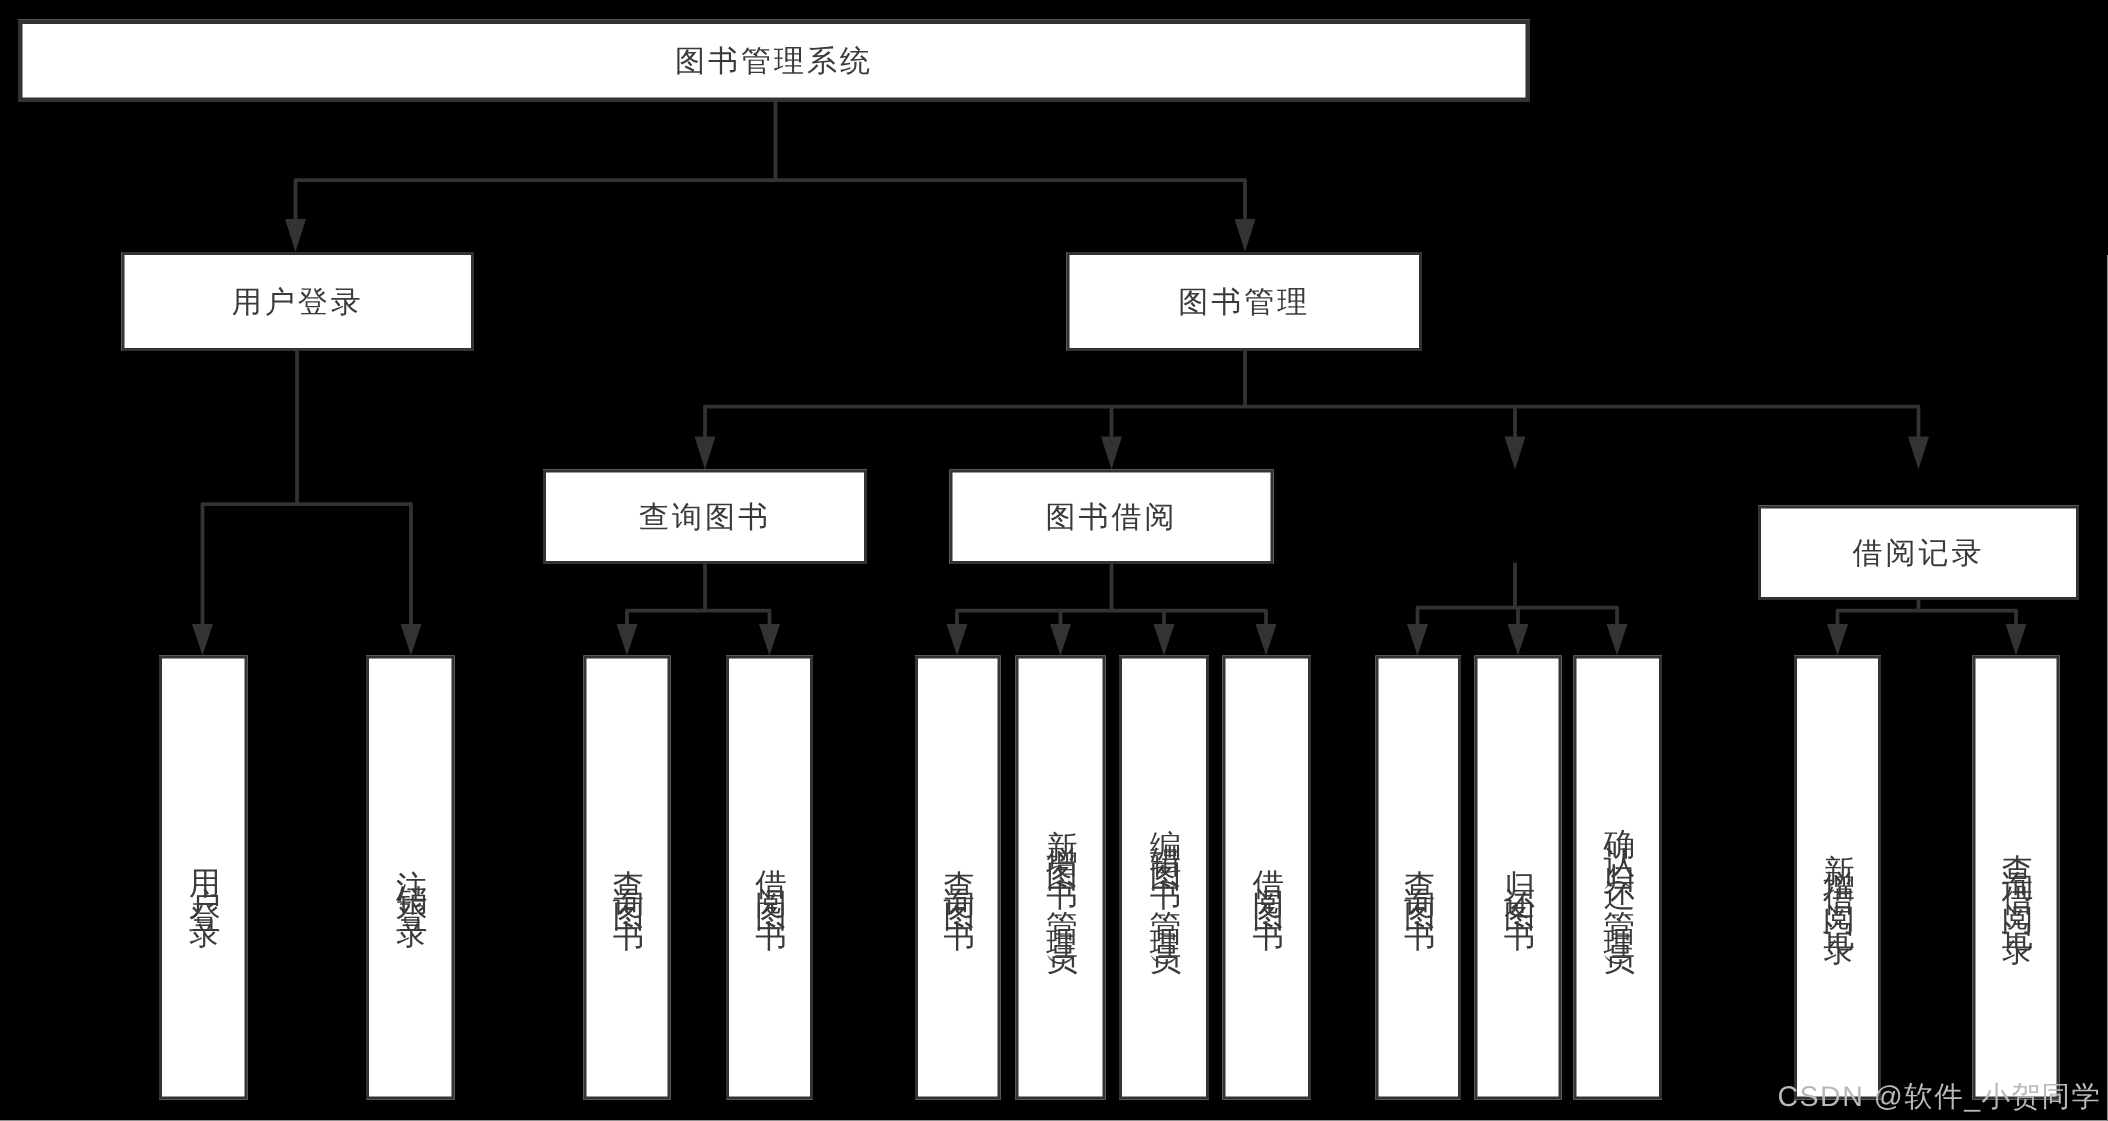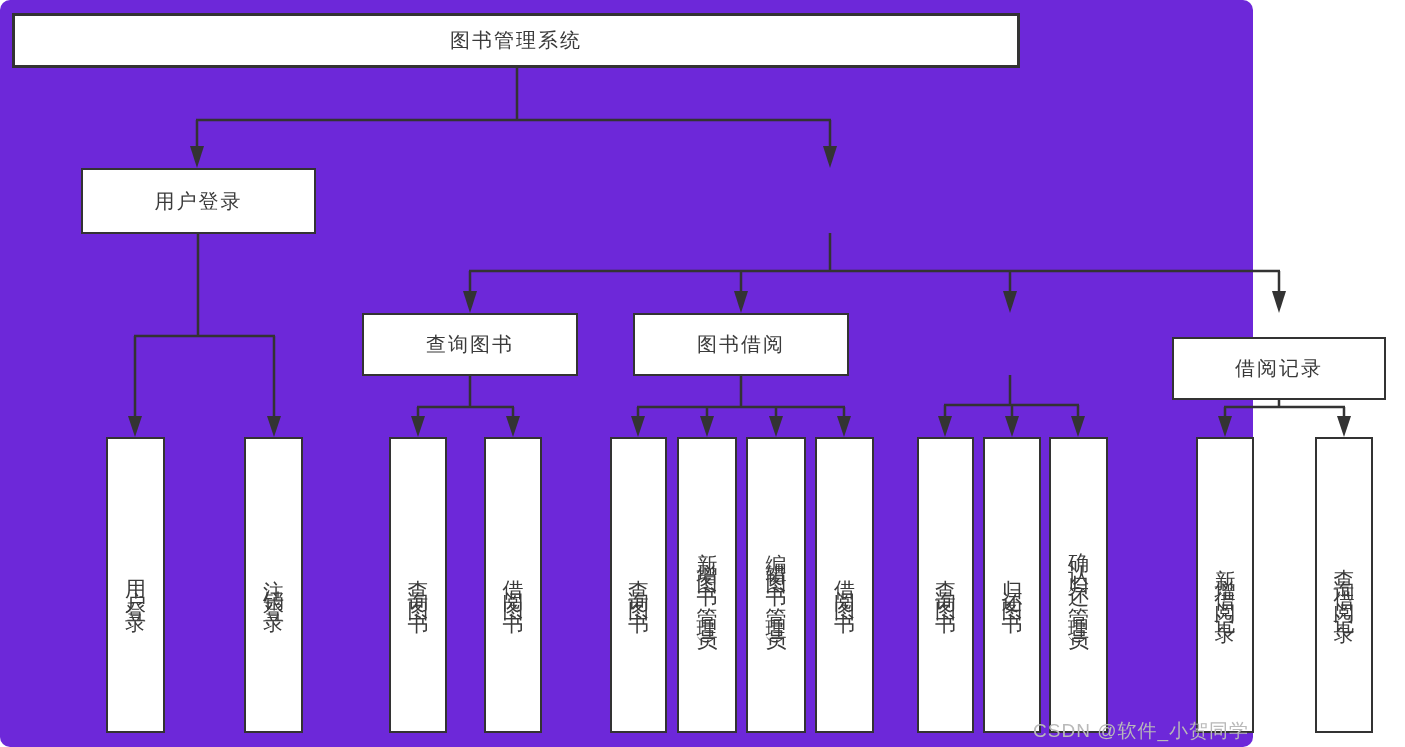--- a/index.html
+++ b/index.html
@@ -6,24 +6,23 @@
     margin: 0;
     padding: 0;
     background: #ffffff;
     width: 1405px;
     height: 747px;
     overflow: hidden;
     font-family: "Liberation Sans", sans-serif;
   }
   .stage {
     position: relative;
-    width: 1253px;
+    width: 1405px;
     height: 747px;
-    background: #6d28d9;
-    border-radius: 10px;
+    background: #000000;
   }
   svg.connectors {
     position: absolute;
     left: 0; top: 0;
     width: 1405px;
     height: 747px;
   }
   .node {
     position: absolute;
     box-sizing: border-box;
@@ -121,20 +120,23 @@
     </g>
   </svg>
 
   <div class="node root" style="left:12px; top:13px; width:1008px; height:55px;">
     <span>图书管理系统</span>
   </div>
 
   <div class="node" style="left:81px; top:168px; width:235px; height:66px;">
     <span>用户登录</span>
   </div>
+  <div class="node" style="left:711px; top:168px; width:237px; height:66px;">
+    <span>图书管理</span>
+  </div>
 
   <div class="node" style="left:362px; top:313px; width:216px; height:63px;">
     <span>查询图书</span>
   </div>
   <div class="node" style="left:633px; top:313px; width:216px; height:63px;">
     <span>图书借阅</span>
   </div>
   <div class="node" style="left:1172px; top:313px; width:214px; height:63px;margin-top:24px;">
     <span>借阅记录</span>
   </div>

